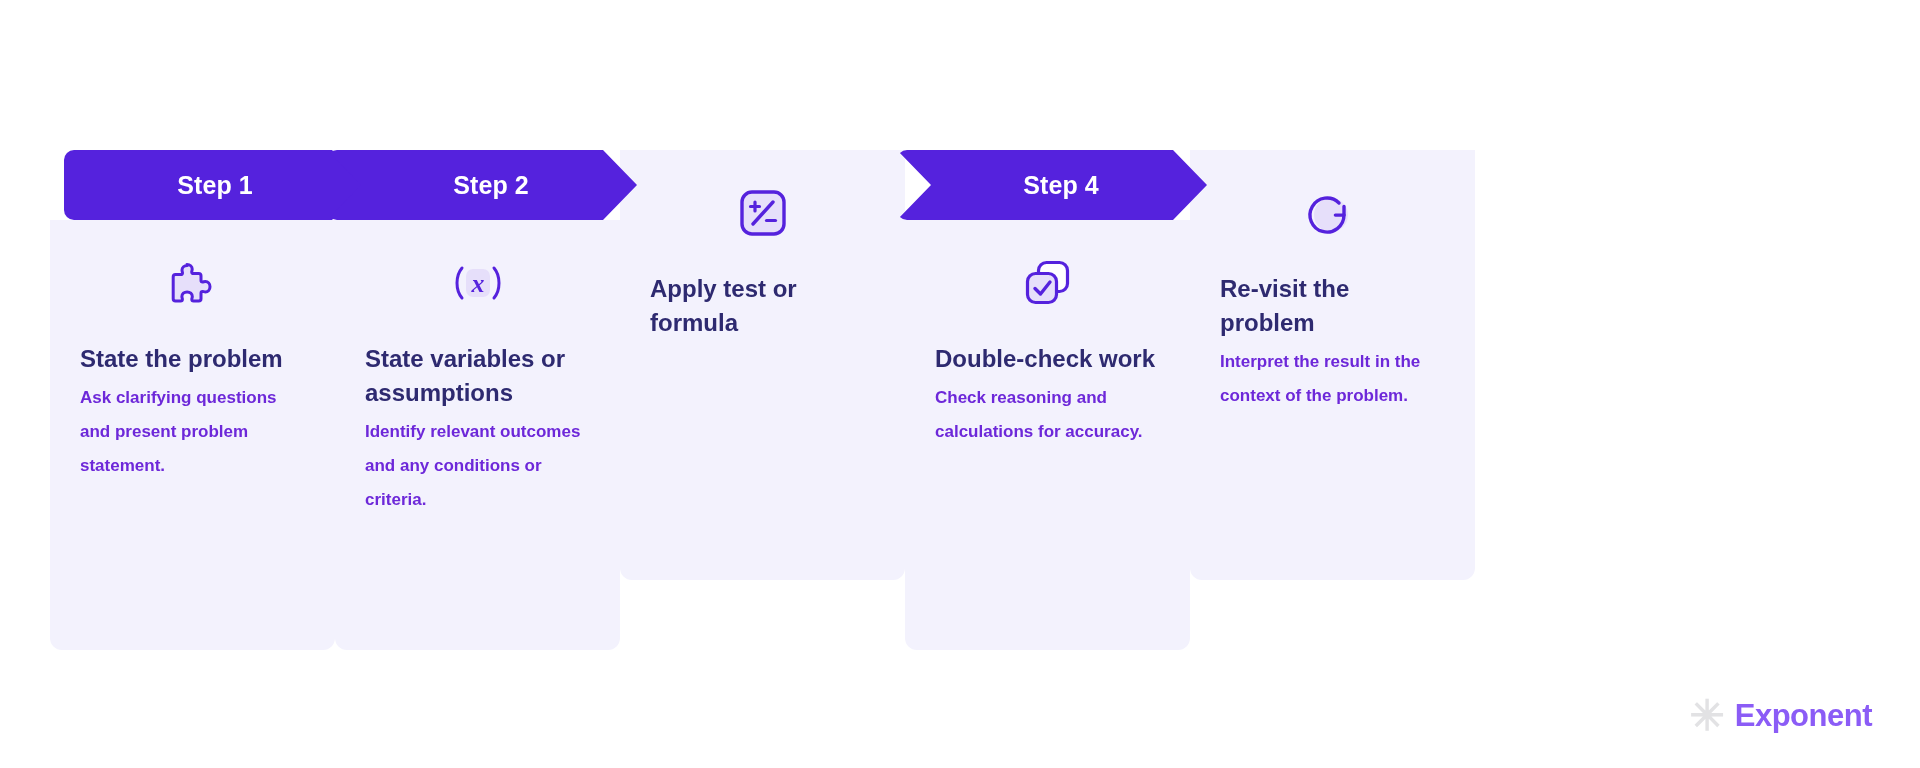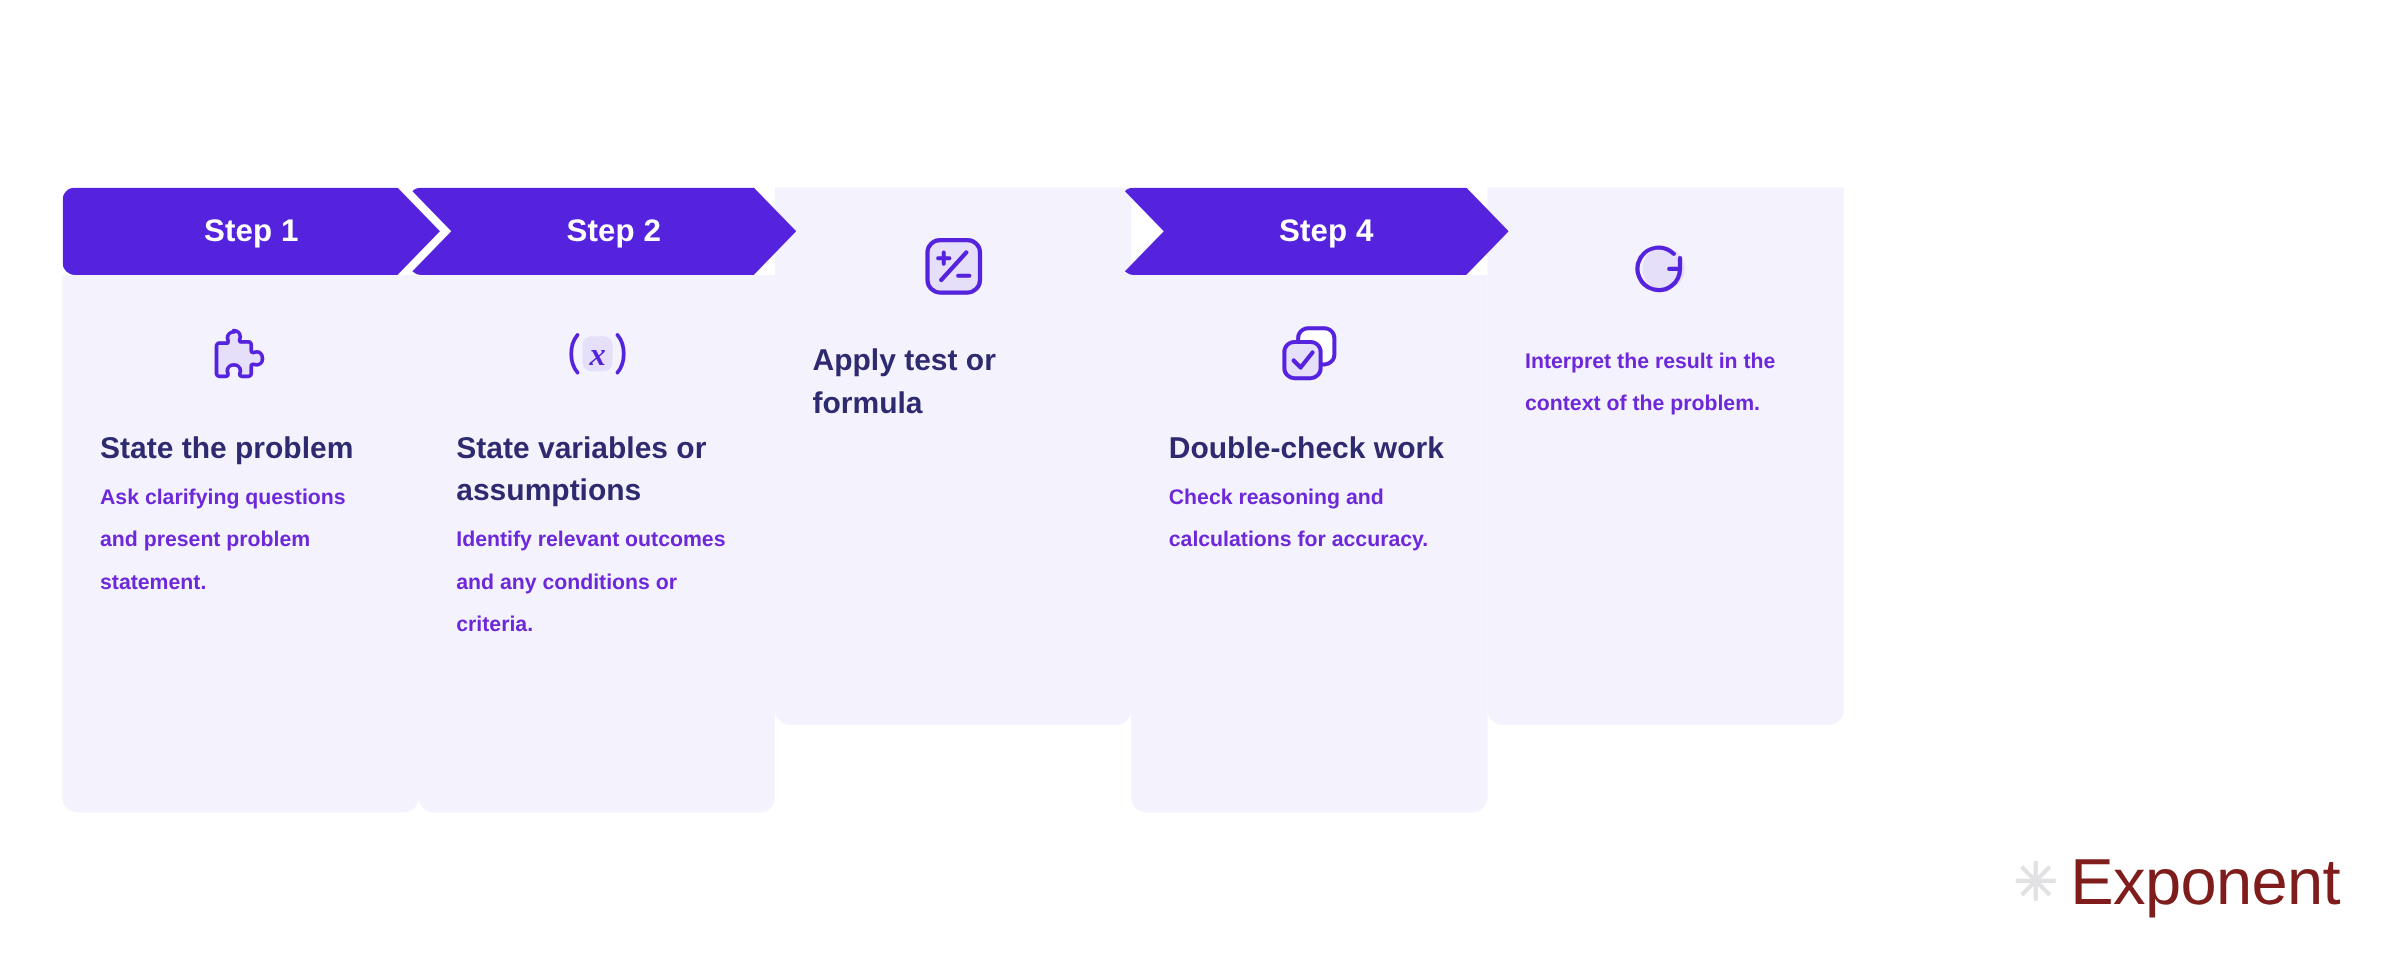--- a/index.html
+++ b/index.html
@@ -37,21 +37,21 @@
   }
 
   
   .step-header {
     position: relative;
     height: 70px;
     width: 310px;
     margin-left: -8px;
     z-index: 3;
   }
-  .step:first-child .step-header { margin-left: 0; width: 302px; }
+  .step:first-child .step-header { margin-left: 14px; width: 302px; }
 
   .step-header-shape {
     position: absolute;
     inset: 0;
     background: #5522dd;
     border-radius: 10px;
     -webkit-clip-path: polygon(0 0, calc(100% - 34px) 0, 100% 50%, calc(100% - 34px) 100%, 0 100%, 34px 50%);
     clip-path: polygon(0 0, calc(100% - 34px) 0, 100% 50%, calc(100% - 34px) 100%, 0 100%, 34px 50%);
   }
   .step:first-child .step-header-shape {
@@ -120,24 +120,24 @@
     gap: 10px;
     color: #e2e2e4;
   }
   .brand-mark {
     font-size: 42px;
     line-height: 40px;
     font-weight: bold;
     color: #e2e2e4;
   }
   .brand-name {
-    font-size: 52px;
-    font-weight: normal;
+    font-size: 31px;
+    font-weight: bold;
     letter-spacing: -0.5px;
-    color: #7f1d1d;
+    color: #8b5cf6;
   }
 </style>
 </head>
 <body>
 
 <div class="page">
 
   <div class="flow">
 
     <div class="step">
@@ -209,20 +209,21 @@
 
     <div class="step">
       <div class="step-card">
         <div class="step-icon">
           <svg width="54" height="54" viewBox="0 0 54 54" fill="none">
             <circle cx="25" cy="29" r="17" fill="#E6DFFA"></circle>
             <path d="M38 20.5v8.6A17 17 0 1 1 33 17" stroke="#5522DD" stroke-width="3.4" stroke-linecap="round" stroke-linejoin="round" fill="none"></path>
             <path d="M38 29.1h-8.6" stroke="#5522DD" stroke-width="3.4" stroke-linecap="round"></path>
           </svg>
         </div>
+        <div class="step-title">Re-visit the problem</div>
         <div class="step-desc">Interpret the result in the context of the problem.</div>
       </div>
     </div>
 
 
   </div>
 
   <div class="brand">
     <span class="brand-mark">✳</span>
     <span class="brand-name">Exponent</span>

